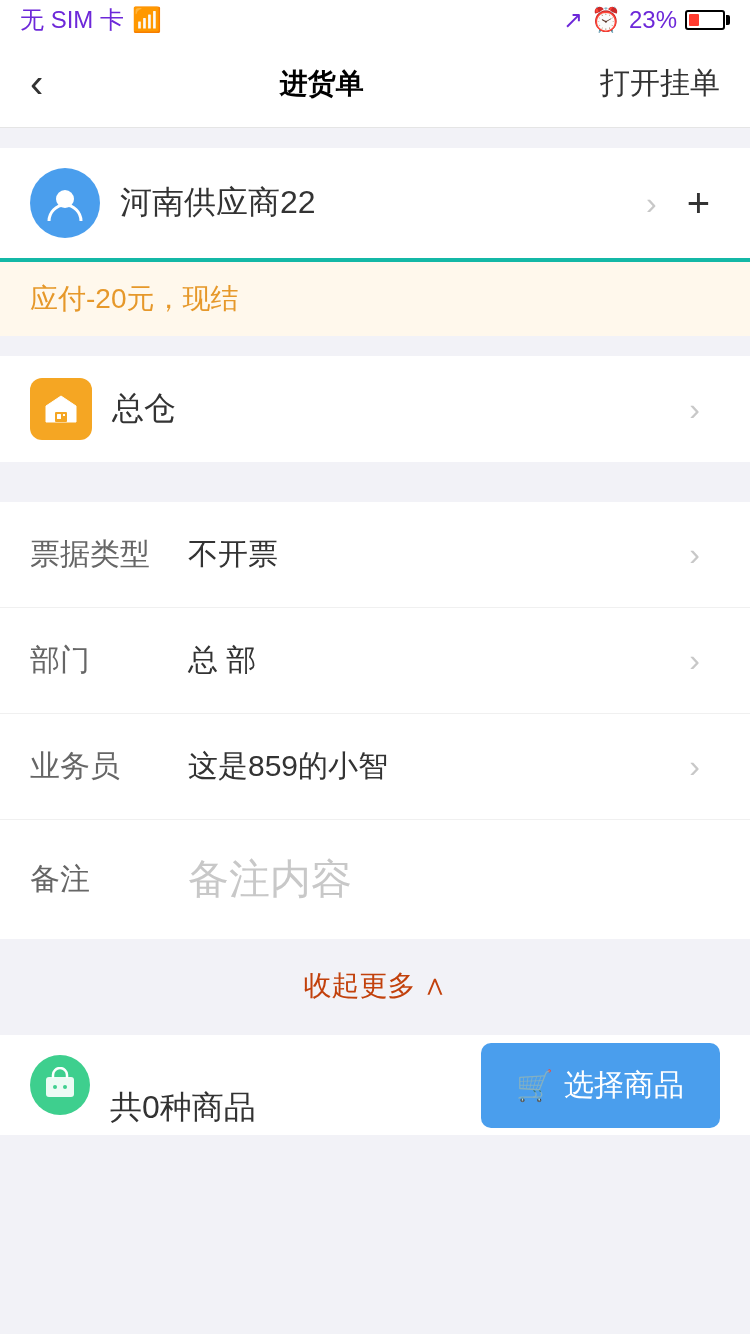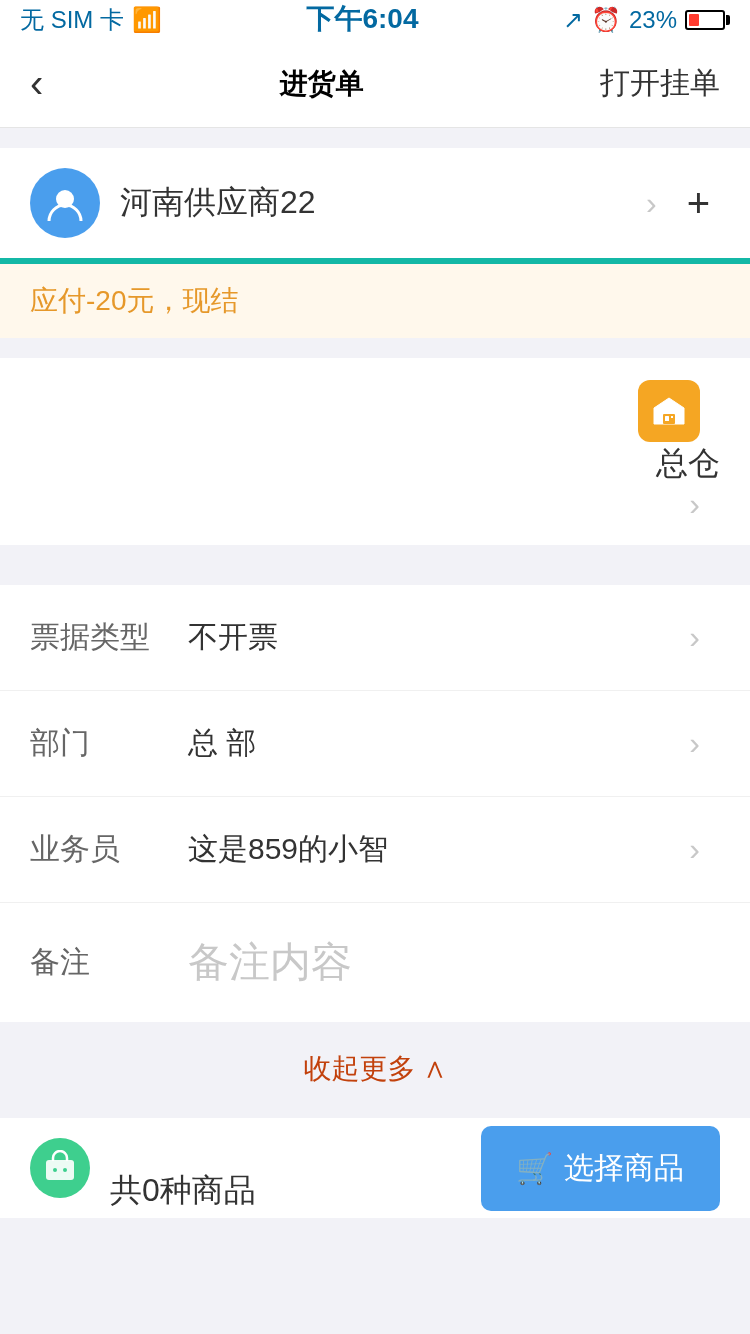--- a/index.html
+++ b/index.html
@@ -11,24 +11,25 @@
       background: #f2f2f7;
       font-size: 32px;
     }
 
     
     .status-bar {
       width: 100%;
       height: 40px;
       background: #fff;
       display: flex;
+      align-items: center;
       justify-content: space-between;
       padding: 0 20px;
       font-size: 24px;
-      color: #0369a1;
+      color: #6d28d9;
     }
     .status-left { display: flex; align-items: center; gap: 8px; }
     .status-center { font-size: 28px; font-weight: 600; }
     .status-right { display: flex; align-items: center; gap: 8px; font-size: 24px; }
 
     
     .nav-bar {
       width: 100%;
       height: 88px;
       background: #fff;
@@ -63,21 +64,21 @@
     
     .card-section {
       background: #fff;
     }
 
     
     .supplier-row {
       display: flex;
       align-items: center;
       padding: 20px 30px;
-      border-bottom: 6px solid #14b8a6;
+      border-bottom: 4px solid #14b8a6;
     }
     .supplier-avatar {
       width: 70px;
       height: 70px;
       border-radius: 50%;
       background: #4a9eed;
       display: flex;
       align-items: center;
       justify-content: center;
       margin-right: 20px;
@@ -105,24 +106,23 @@
     .notice-bar {
       background: #fff8ec;
       padding: 18px 30px;
       font-size: 28px;
       color: #e6982a;
     }
 
     
     .warehouse-row {
       display: flex;
-      align-items: flex-end;
+      align-items: center;
       padding: 22px 30px;
       background: #fff;
-      flex-direction: column;
     }
     .warehouse-icon {
       width: 62px;
       height: 62px;
       border-radius: 12px;
       background: #f5a623;
       display: flex;
       align-items: center;
       justify-content: center;
       margin-right: 20px;
@@ -258,21 +258,20 @@
     .wifi-icon { font-size: 24px; }
   </style>
 </head>
 <body>
 
 <div class="status-bar">
   <div class="status-left">
     <span>无 SIM 卡</span>
     <span class="wifi-icon">📶</span>
   </div>
-  <div class="status-center">下午6:04</div>
   <div class="status-right">
     <span>↗</span>
     <span>⏰</span>
     <span>23%</span>
     <div class="battery">
       <div class="battery-body">
         <div class="battery-fill"></div>
       </div>
       <div class="battery-tip"></div>
     </div>

